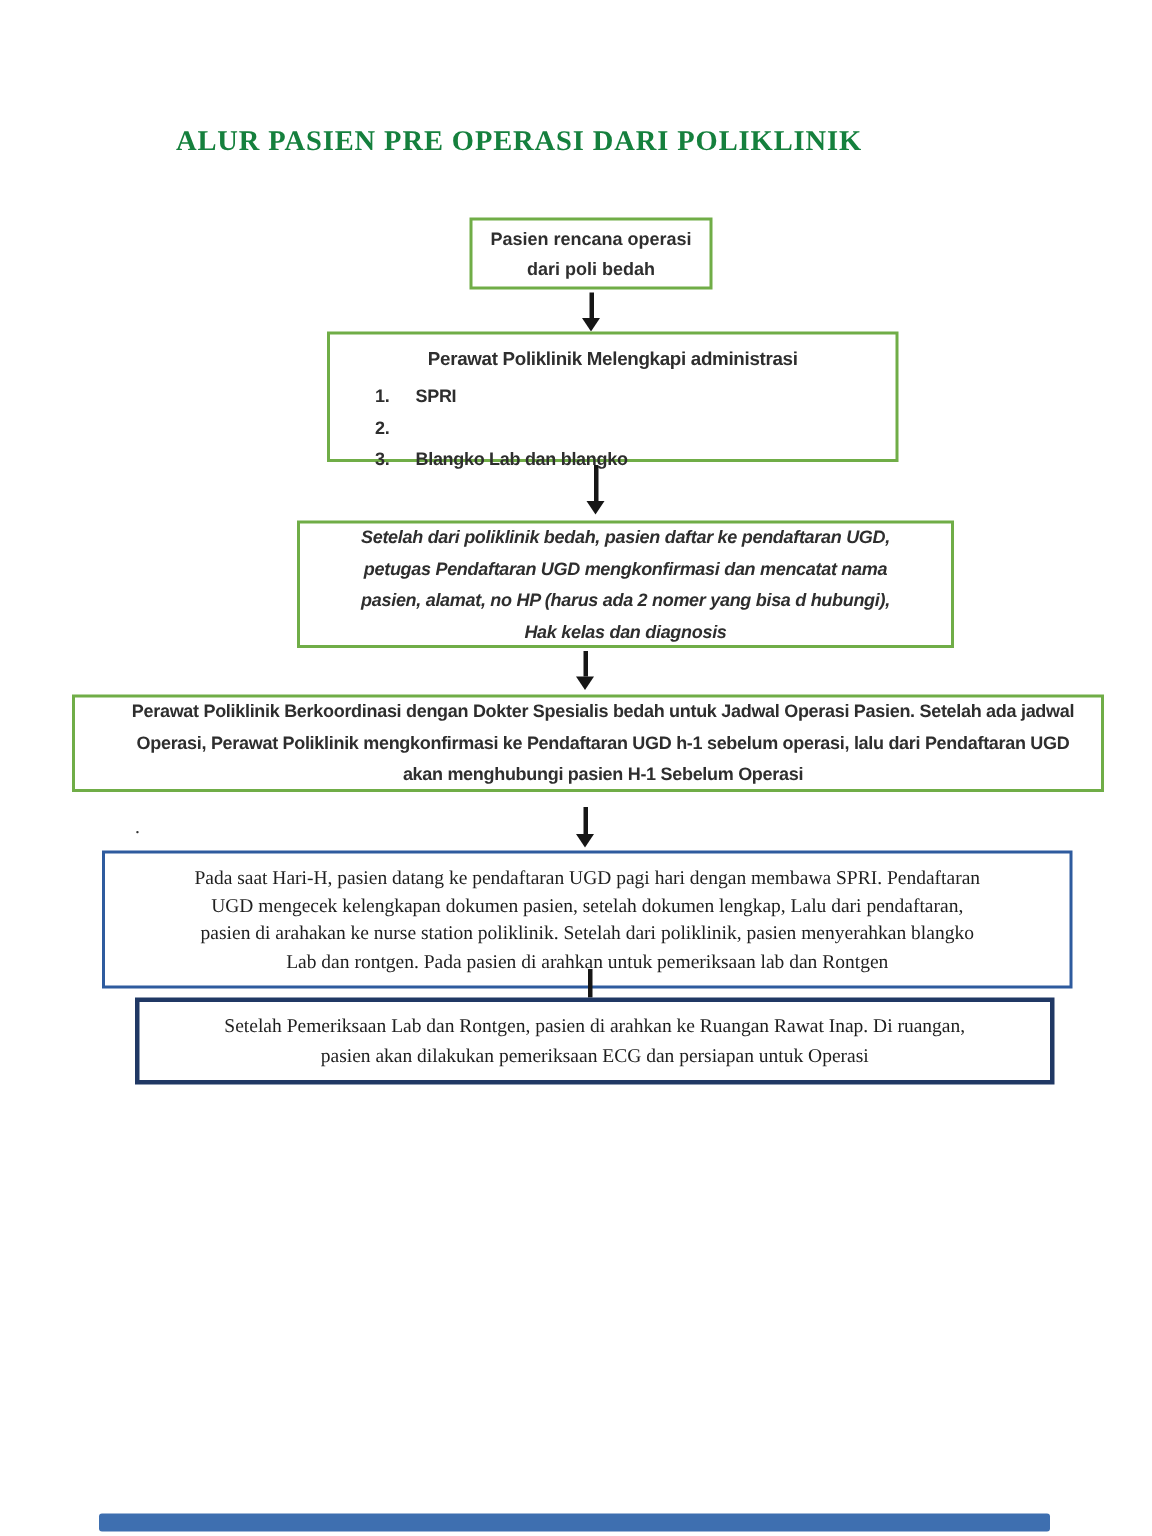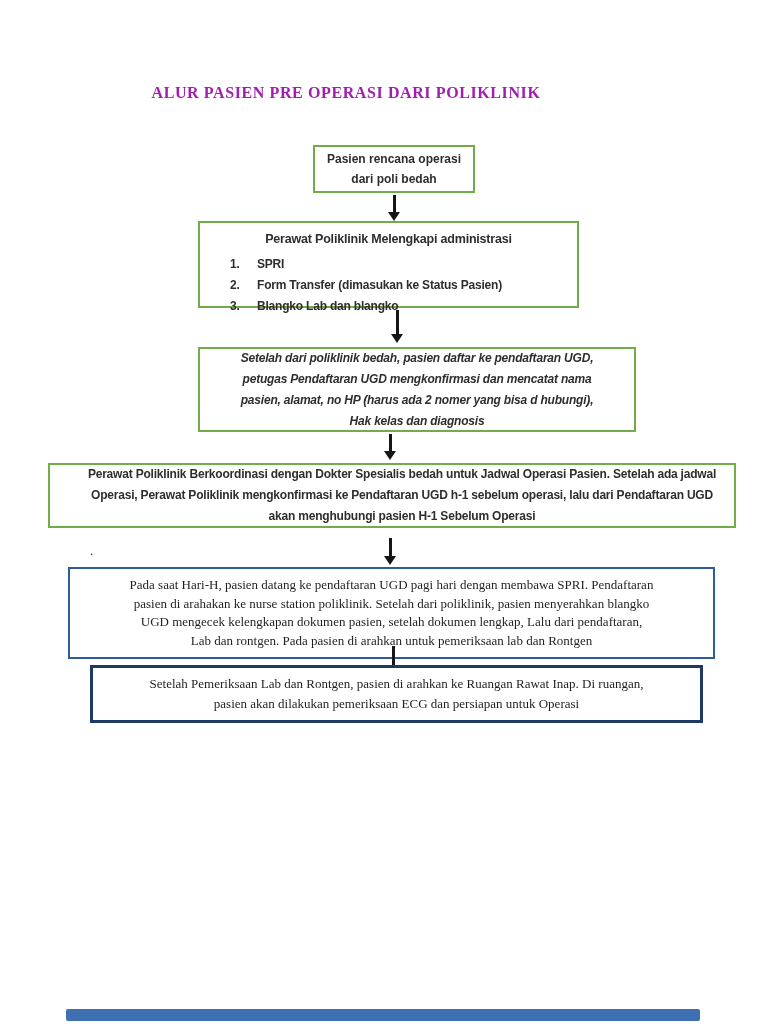--- a/index.html
+++ b/index.html
@@ -1,33 +1,33 @@
 <!DOCTYPE html>
 <html style="--green-border: #70ad47; --blue-border: #2e5b9e; --navy-border: #203864; --arrow-black: #161616; --scrollbar-blue: #3e6fb0;"><head>
 <meta charset="utf-8">
 <style>
   html,body{margin:0;padding:0;background:#ffffff;}
   #page{position:relative;width:768px;height:1024px;background:#ffffff;overflow:hidden;
         font-family:"Liberation Sans",sans-serif;}
   .title{position:absolute;left:0;top:84px;width:692px;text-align:center;
-         font-family:"Liberation Serif",serif;font-size:16px;font-weight:700;
-         letter-spacing:0.6px;color:#a21caf;}
+         font-family:"Liberation Serif",serif;font-size:19px;font-weight:700;
+         letter-spacing:0.6px;color:#15803d;}
   .box{position:absolute;box-sizing:border-box;background:#ffffff;display:flex;
        flex-direction:column;justify-content:center;align-items:center;}
   .box.green{border:2px solid var(--green-border);}
   .box.blue{border:2px solid var(--blue-border);}
   .box.navy{border:3px solid var(--navy-border);}
   .sansline{font-family:"Liberation Sans",sans-serif;font-weight:700;font-size:12px;
             letter-spacing:-0.2px;color:#2e2e2e;line-height:21px;white-space:nowrap;text-align:center;}
   .box1 .sansline{line-height:20px;letter-spacing:0;}
   .serifline{font-family:"Liberation Serif",serif;font-size:13px;color:#1f1f1f;
              line-height:18.5px;white-space:nowrap;text-align:center;}
   .box6 .serifline{line-height:20px;}
   
-  .box2{justify-content:flex-start;align-items:stretch;padding-top:7px;}
+  .box2{justify-content:flex-start;align-items:stretch;padding-top:7px;margin-left:20px;}
   .box2 .heading{text-align:center;font-weight:700;font-size:12.5px;letter-spacing:-0.2px;
                  color:#2e2e2e;line-height:18px;}
   .box2 .list{margin-top:6px;margin-left:30px;}
   .box2 .li{display:flex;line-height:21px;font-weight:700;font-size:12px;
             letter-spacing:-0.2px;color:#2e2e2e;}
   .box2 .num{width:27px;flex:0 0 27px;}
   
   .arrow{position:absolute;width:12px;display:flex;flex-direction:column;align-items:center;}
   .arrow .stem{width:3px;flex:1 1 auto;background:var(--arrow-black);}
   .arrow .head{width:0;height:0;border-left:6px solid transparent;
@@ -56,21 +56,20 @@
 
   <div class="box green box2" style="left:198px;top:221px;width:381px;height:87px;">
     <div class="heading">Perawat Poliklinik Melengkapi administrasi</div>
     <div class="list">
       <div class="li">
         <span class="num">1.</span>
         <span>SPRI</span>
       </div>
       <div class="li">
         <span class="num">2.</span>
-        <span>Form Transfer (dimasukan ke Status Pasien)</span>
       </div>
       <div class="li">
         <span class="num">3.</span>
         <span>Blangko Lab dan blangko</span>
       </div>
     </div>
   </div>
 
   <div class="arrow" style="left:391px;top:310px;height:33px;">
     <div class="stem"></div>
@@ -97,22 +96,22 @@
 
   <div class="stray-dot">.</div>
 
   <div class="arrow" style="left:384px;top:538px;height:27px;">
     <div class="stem"></div>
     <div class="head"></div>
   </div>
 
   <div class="box blue" style="left:68px;top:567px;width:647px;height:92px;">
     <div class="serifline">Pada saat Hari-H, pasien datang ke pendaftaran UGD pagi hari dengan membawa SPRI. Pendaftaran</div>
+    <div class="serifline">UGD mengecek kelengkapan dokumen pasien, setelah dokumen lengkap, Lalu dari pendaftaran,</div>
     <div class="serifline">pasien di arahakan ke nurse station poliklinik. Setelah dari poliklinik, pasien menyerahkan  blangko</div>
-    <div class="serifline">UGD mengecek kelengkapan dokumen pasien, setelah dokumen lengkap, Lalu dari pendaftaran,</div>
     <div class="serifline">Lab dan rontgen. Pada pasien di arahkan untuk pemeriksaan lab dan Rontgen</div>
   </div>
 
   <div class="arrow" style="left:387px;top:646px;height:34px;">
     <div class="stem"></div>
     <div class="head"></div>
   </div>
 
   <div class="box navy box6" style="left:90px;top:665px;width:613px;height:58px;">
     <div class="serifline">Setelah Pemeriksaan Lab dan Rontgen, pasien di arahkan ke Ruangan Rawat Inap. Di ruangan,</div>

